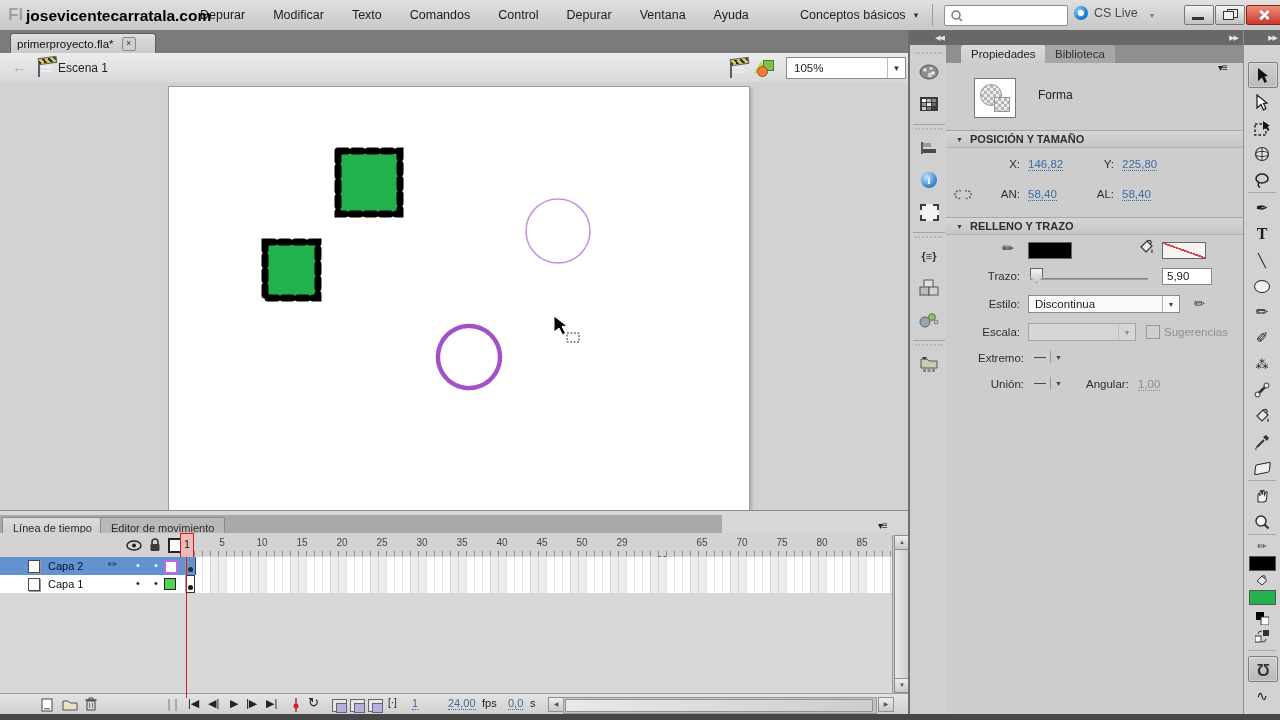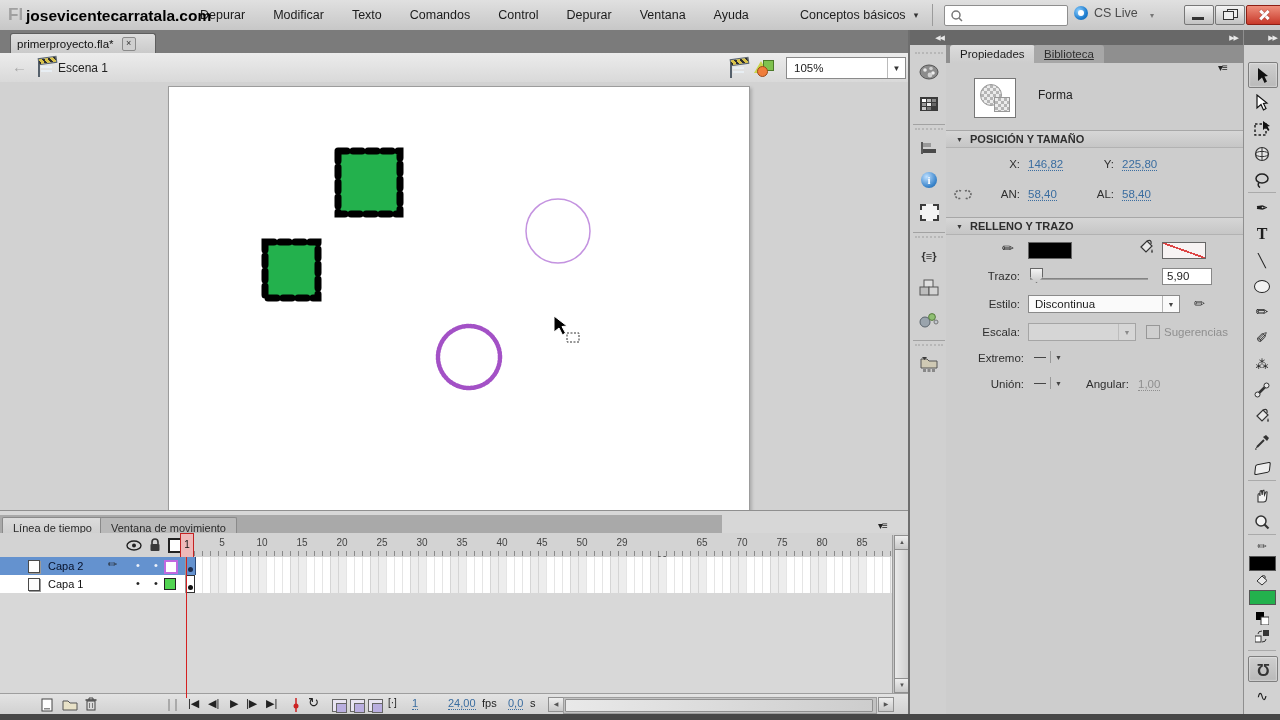--- a/index.html
+++ b/index.html
@@ -109,21 +109,21 @@
   .dock-sep{position:absolute;left:3px;width:32px;height:1px;background:#a2a2a2;}
   .dock-grip{position:absolute;left:5px;width:28px;height:3px;border-top:2px dotted #b7b7b7;}
   .mini-dashed{width:15px;height:13px;border:2px dashed #3c3c3c;background:#f4f4f4;}
   .info-ball{width:16px;height:16px;border-radius:50%;background:radial-gradient(circle at 35% 30%,#bfe0ff,#3c86cc 65%,#1d5f9e);color:#fff;
              font-size:11px;font-weight:bold;font-family:"Liberation Serif",serif;text-align:center;line-height:16px;}
   
   #rightpanel{left:946px;top:30px;width:297px;height:684px;background:#cdcdcd;}
   #rp-head{left:0;top:0;width:297px;height:15px;background:#686868;}
   #rp-head .exp{position:absolute;right:5px;top:0;color:#e8e8e8;font-size:7px;line-height:15px;letter-spacing:-1px;}
   #rp-tabbar{left:0;top:15px;width:297px;height:18px;background:#8f8f8f;}
-  .rp-tab{position:absolute;top:0;height:18px;padding:0 10px;font-size:11.5px;display:flex;align-items:center;color:#1d1d1d;}
+  .rp-tab{position:absolute;top:0;height:18px;padding:0 10px;font-size:11.5px;display:flex;align-items:center;color:#1d1d1d;margin-left:11px;}
   .rp-tab.active{background:linear-gradient(#dcdcdc,#cdcdcd);border-radius:3px 3px 0 0;}
   .rp-tab.inactive{background:#a7a7a7;color:#2e2e2e;border-radius:3px 3px 0 0;}
   .sec-hdr{position:absolute;left:0;width:297px;height:16px;background:linear-gradient(#d6d6d6,#c6c6c6);
            border-top:1px solid #a7a7a7;border-bottom:1px solid #b2b2b2;}
   .sec-hdr .tri{position:absolute;left:10px;top:5px;font-size:7px;color:#3a3a3a;}
   .sec-hdr .ttl{position:absolute;left:24px;top:2px;font-size:11px;font-weight:bold;color:#2e2e2e;}
   .lbl{position:absolute;font-size:11.5px;color:#2f2f2f;}
   .rlbl{text-align:right;}
   .pval{position:absolute;font-size:11.5px;}
   .checker{background-image:linear-gradient(45deg,#b5b5b5 25%,transparent 25%,transparent 75%,#b5b5b5 75%),
@@ -235,21 +235,21 @@
       <svg class="abs" style="left:384px;top:228px;" width="30" height="30">
         <polygon points="1,1 1,17 6,13 9.5,20 12.5,18 9,11.5 14,11" fill="#000" stroke="#fff" stroke-width="1"></polygon>
         <rect x="14" y="18" width="12" height="9" fill="none" stroke="#333" stroke-width="1" stroke-dasharray="2,1.5"></rect>
       </svg>
     </div>
   </div>
 
   <div id="timeline" class="abs">
     <div class="tl-tabbar abs">
       <div class="tl-tab active abs" style="left:2px;">Línea de tiempo</div>
-      <div class="tl-tab abs" style="left:100px;">Ventana de movimiento</div>
+      <div class="tl-tab abs" style="left:100px;">Editor de movimiento</div>
       <span class="panel-menu" style="left:878px;top:5px;">▾≡</span>
     </div>
 
     <div class="tl-header abs">
       <svg class="abs" style="left:126px;top:7px;" width="16" height="11">
         <ellipse cx="8" cy="5.5" rx="7" ry="4.5" fill="none" stroke="#222" stroke-width="1.4"></ellipse>
         <circle cx="8" cy="5.5" r="2" fill="#222"></circle>
       </svg>
       <svg class="abs" style="left:148px;top:4px;" width="14" height="15">
         <path d="M4 7 V5 a3 3 0 0 1 6 0 V7" fill="none" stroke="#333" stroke-width="1.6"></path>
@@ -425,21 +425,21 @@
         </svg>
     </div>
   </div>
 
   <div id="rightpanel" class="abs">
     <div id="rp-head" class="abs">
       <span class="exp">▶▶</span>
     </div>
     <div id="rp-tabbar" class="abs">
       <div class="rp-tab active" style="left:4px;">Propiedades</div>
-      <div class="rp-tab inactive" style="left:88px;text-decoration:underline;">Biblioteca</div>
+      <div class="rp-tab inactive" style="left:88px;">Biblioteca</div>
       <span class="panel-menu" style="left:272px;top:17px;">▾≡</span>
     </div>
 
     <div class="abs" style="left:28px;top:48px;width:40px;height:38px;background:#fff;border:1px solid #777;">
       <span class="checker abs" style="left:5px;top:5px;width:20px;height:20px;border-radius:50%;border:1px solid #999;"></span>
       <span class="checker abs" style="left:19px;top:18px;width:14px;height:13px;border:1px solid #999;"></span>
     </div>
     <span class="abs" style="left:92px;top:58px;font-size:12px;color:#222;">Forma</span>
 
     <div class="sec-hdr" style="top:100px;">

